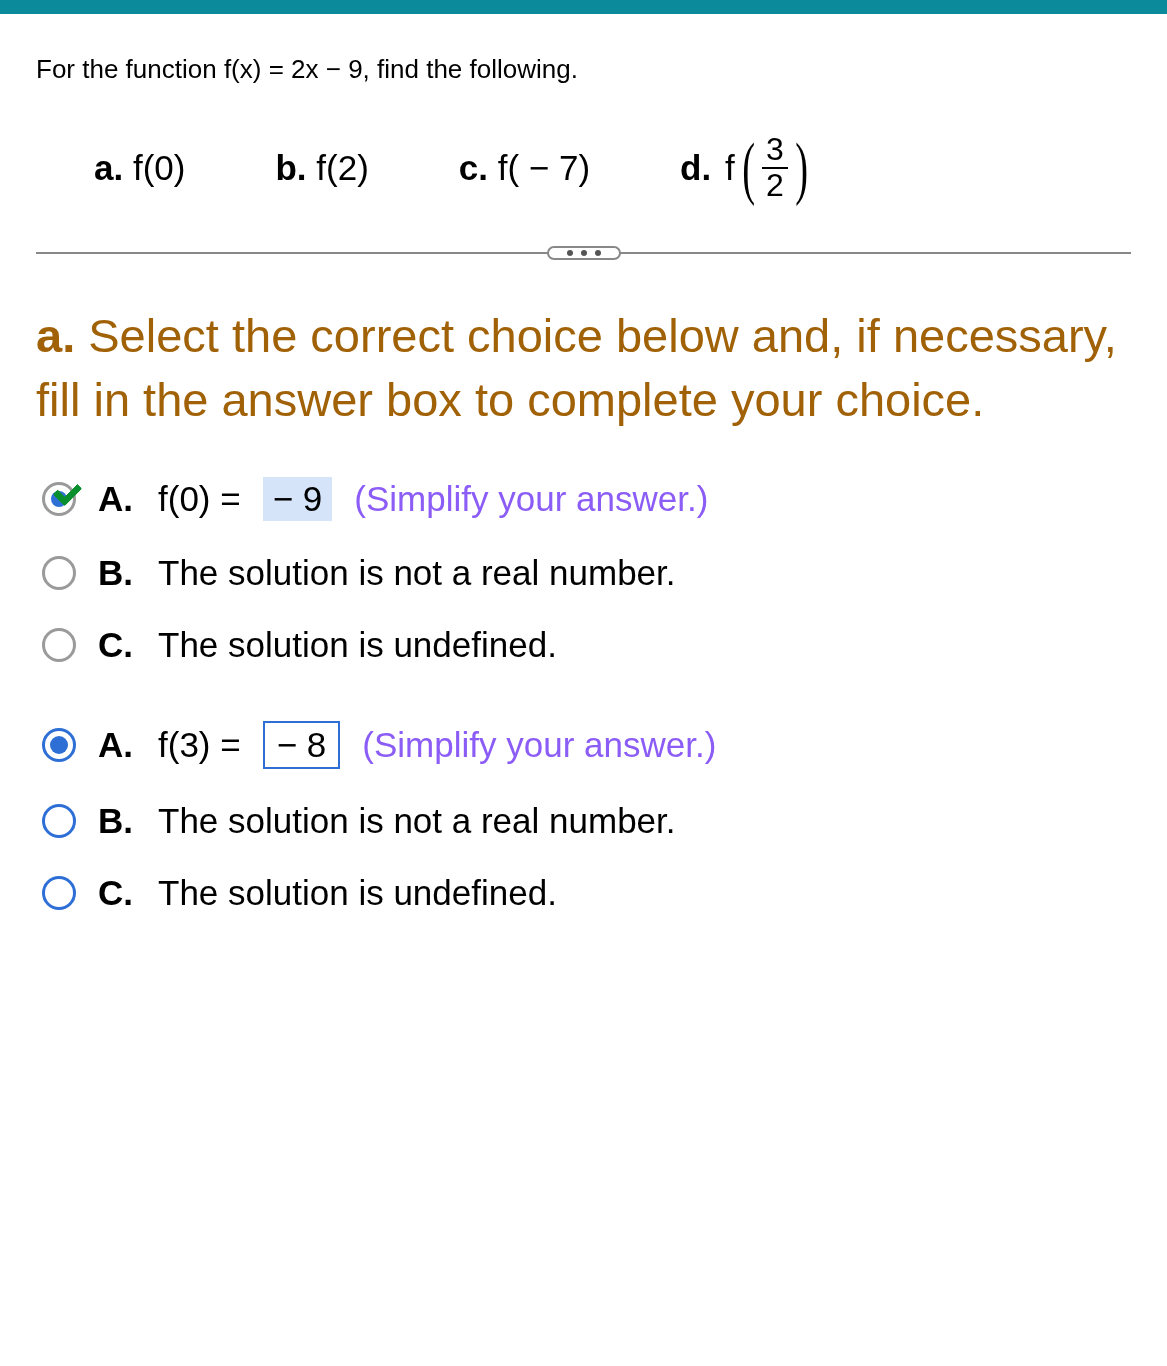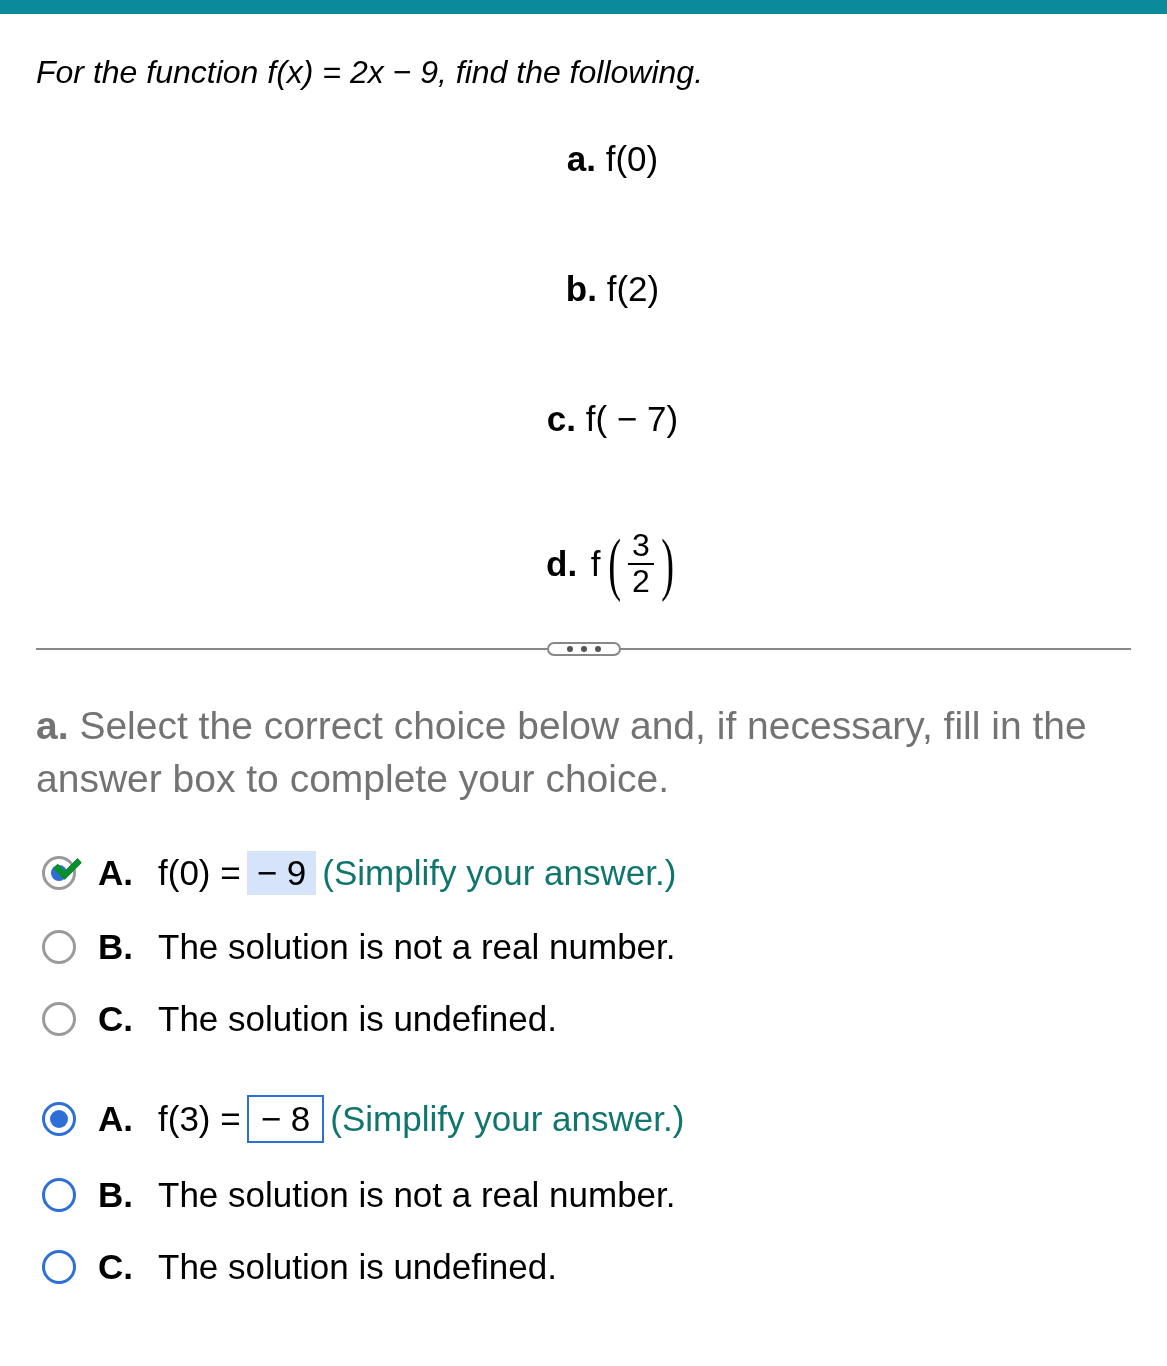--- a/index.html
+++ b/index.html
@@ -11,33 +11,31 @@
     width: 1167px;
   }
   .topbar {
     height: 14px;
     background: #0a8a9a;
   }
   .content {
     padding: 40px 36px 60px 36px;
   }
   .question-stem {
-    font-size: 32px;
+    font-size: 26px;
     color: #000;
     margin-bottom: 48px;
-    font-style: italic;
   }
   .parts-row {
     display: flex;
     gap: 90px;
     font-size: 35px;
     padding-left: 58px;
     margin-bottom: 50px;
     align-items: center;
-    flex-direction: column;
   }
   .part-item b { font-weight: bold; }
   .part-frac {
     display: flex;
     align-items: center;
     gap: 2px;
   }
   .paren {
     font-size: 70px;
     font-weight: 300;
@@ -74,22 +72,22 @@
     border-radius: 18px;
     padding: 2px 18px;
     display: flex;
     gap: 8px;
     cursor: pointer;
   }
   .divider-pill .dot {
     width: 6px; height: 6px; border-radius: 50%; background: #555;
   }
   .section-prompt {
-    font-size: 39px;
-    color: #737373;
+    font-size: 47px;
+    color: #a16207;
     margin-bottom: 46px;
     line-height: 1.35;
   }
   .choices {
     padding-left: 6px;
     margin-bottom: 56px;
   }
   .choice-row {
     display: flex;
     align-items: center;
@@ -127,32 +125,32 @@
     content: "";
     position: absolute;
     left: 4px; top: 10px;
     width: 10px; height: 18px;
     border-right: 7px solid #0a8f2e;
     border-bottom: 7px solid #0a8f2e;
     transform: rotate(45deg);
     border-radius: 2px;
   }
   .choice-letter { font-weight: bold; min-width: 38px; }
-  .choice-body { display: flex; align-items: center; gap: 6px; flex-wrap: wrap; }
+  .choice-body { display: flex; align-items: center; gap: 22px; flex-wrap: wrap; }
   .answer-box-filled {
     background: #d5e4f8;
     padding: 2px 10px;
     display: inline-block;
   }
   .answer-box-bordered {
     border: 2px solid #2e6fd6;
     padding: 2px 12px;
     display: inline-block;
   }
-  .hint { color: #0f766e; }
+  .hint { color: #8b5cf6; }
 </style>
 </head>
 <body>
 
 <div class="topbar"></div>
 
 <div class="content">
 
   <div class="question-stem">For the function f(x) = 2x − 9, find the following.</div>
 

